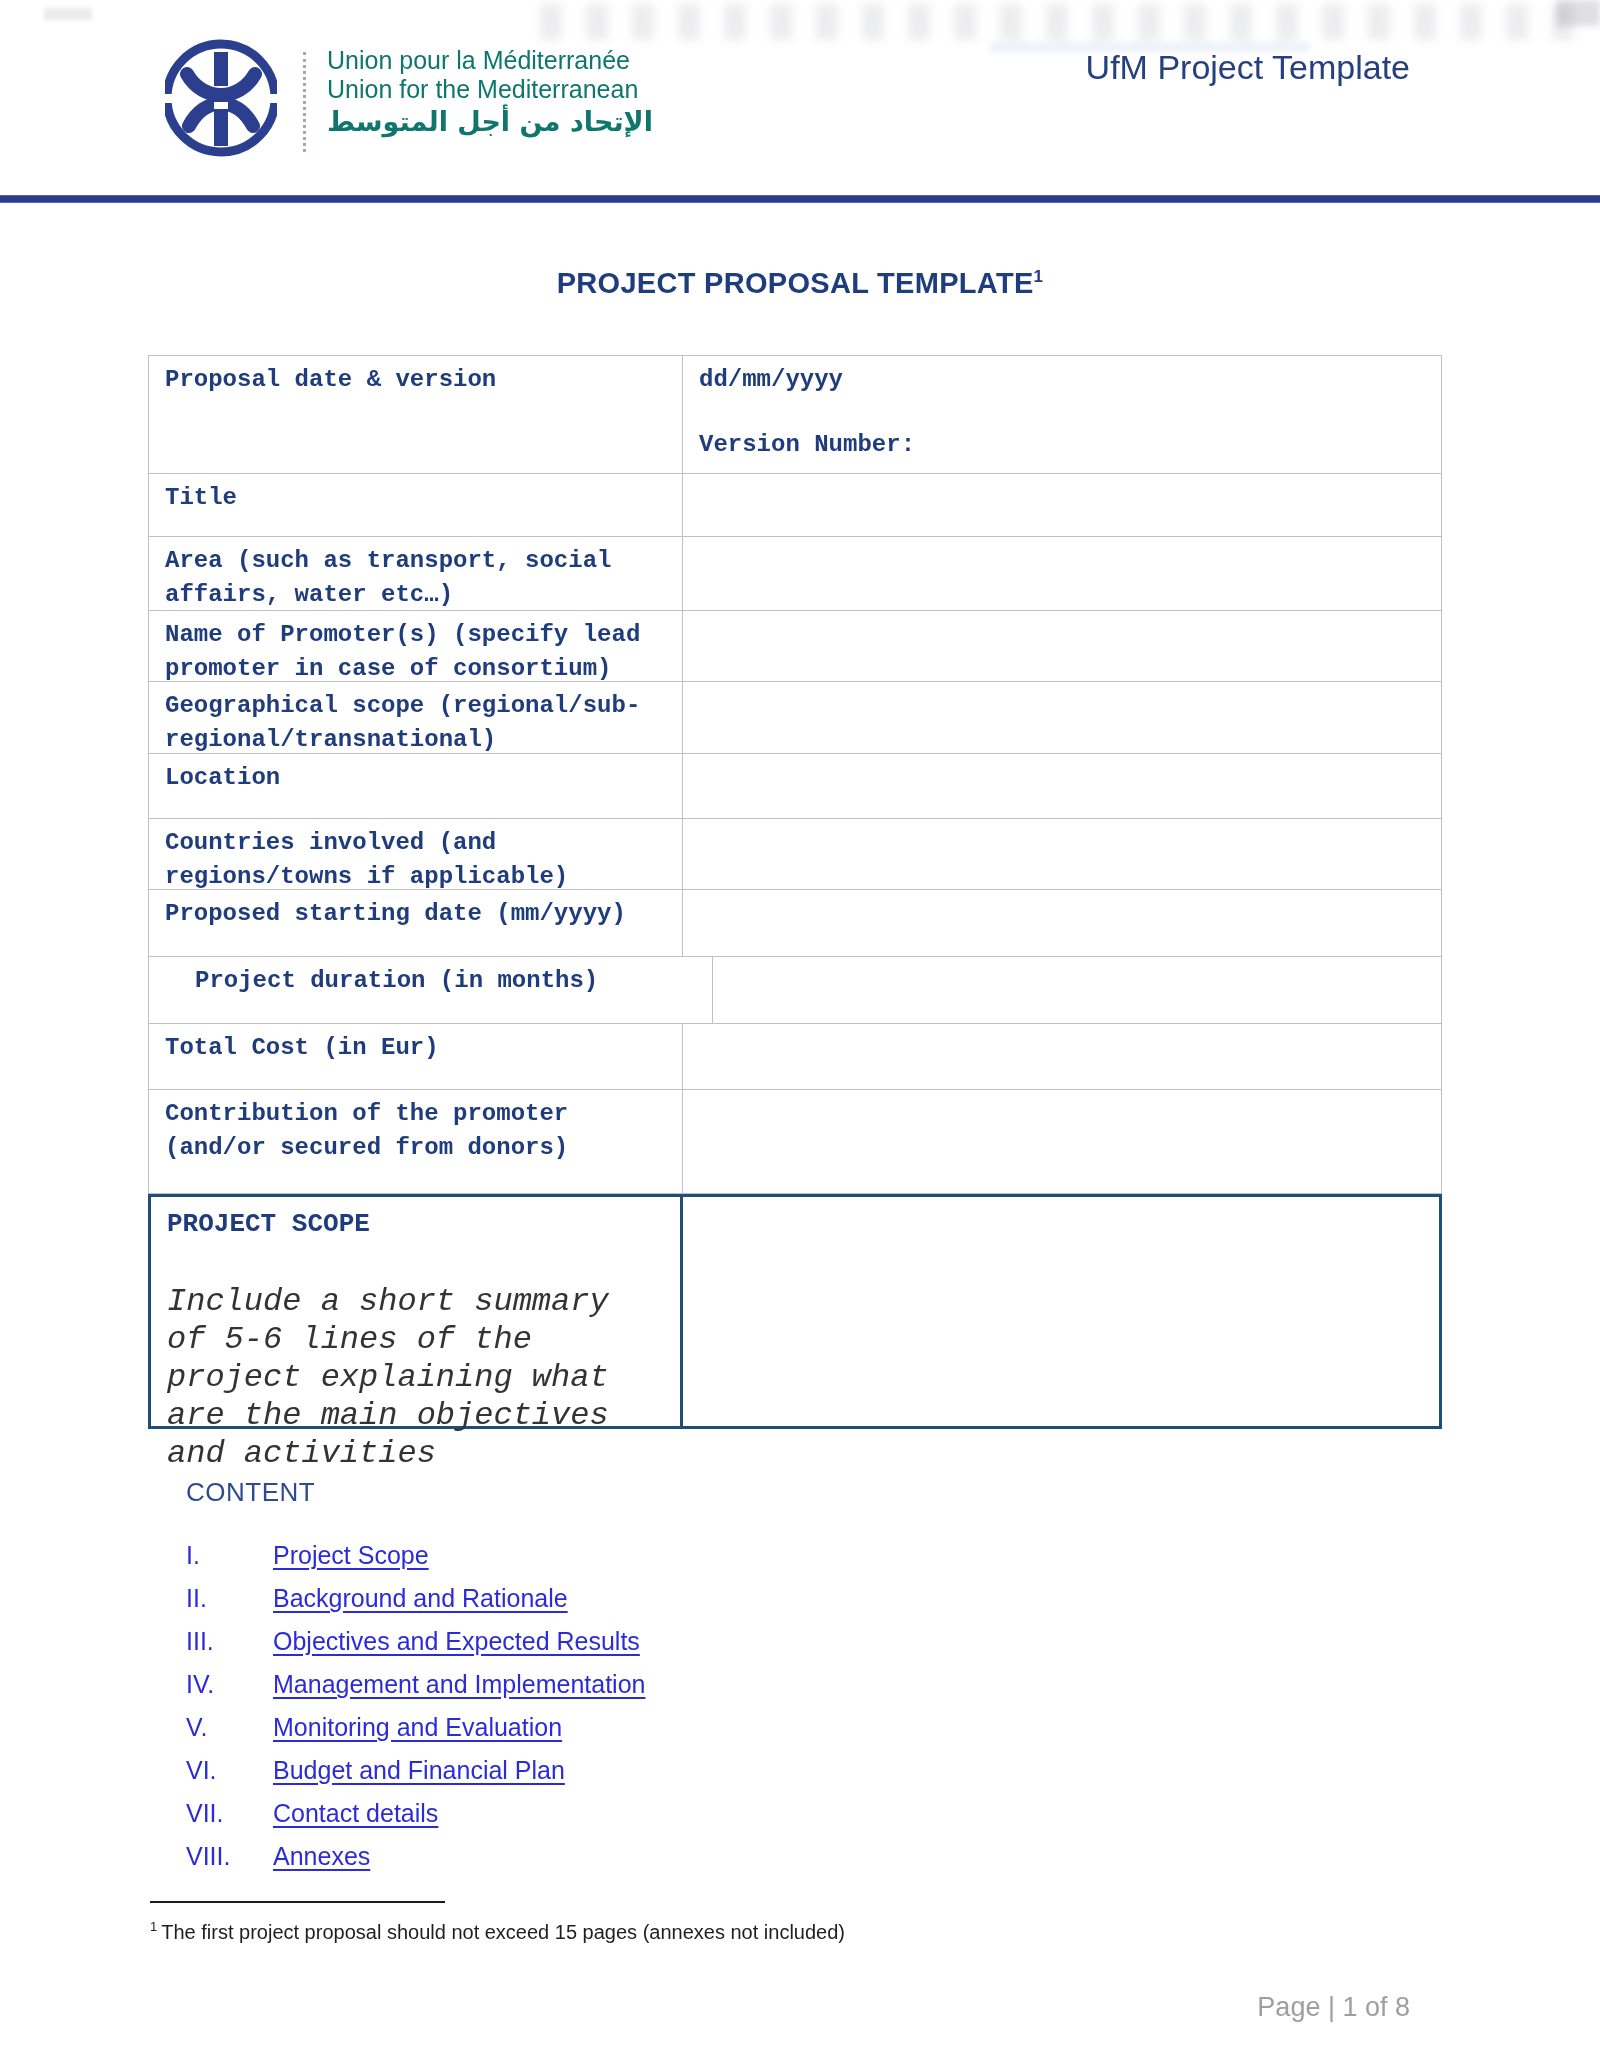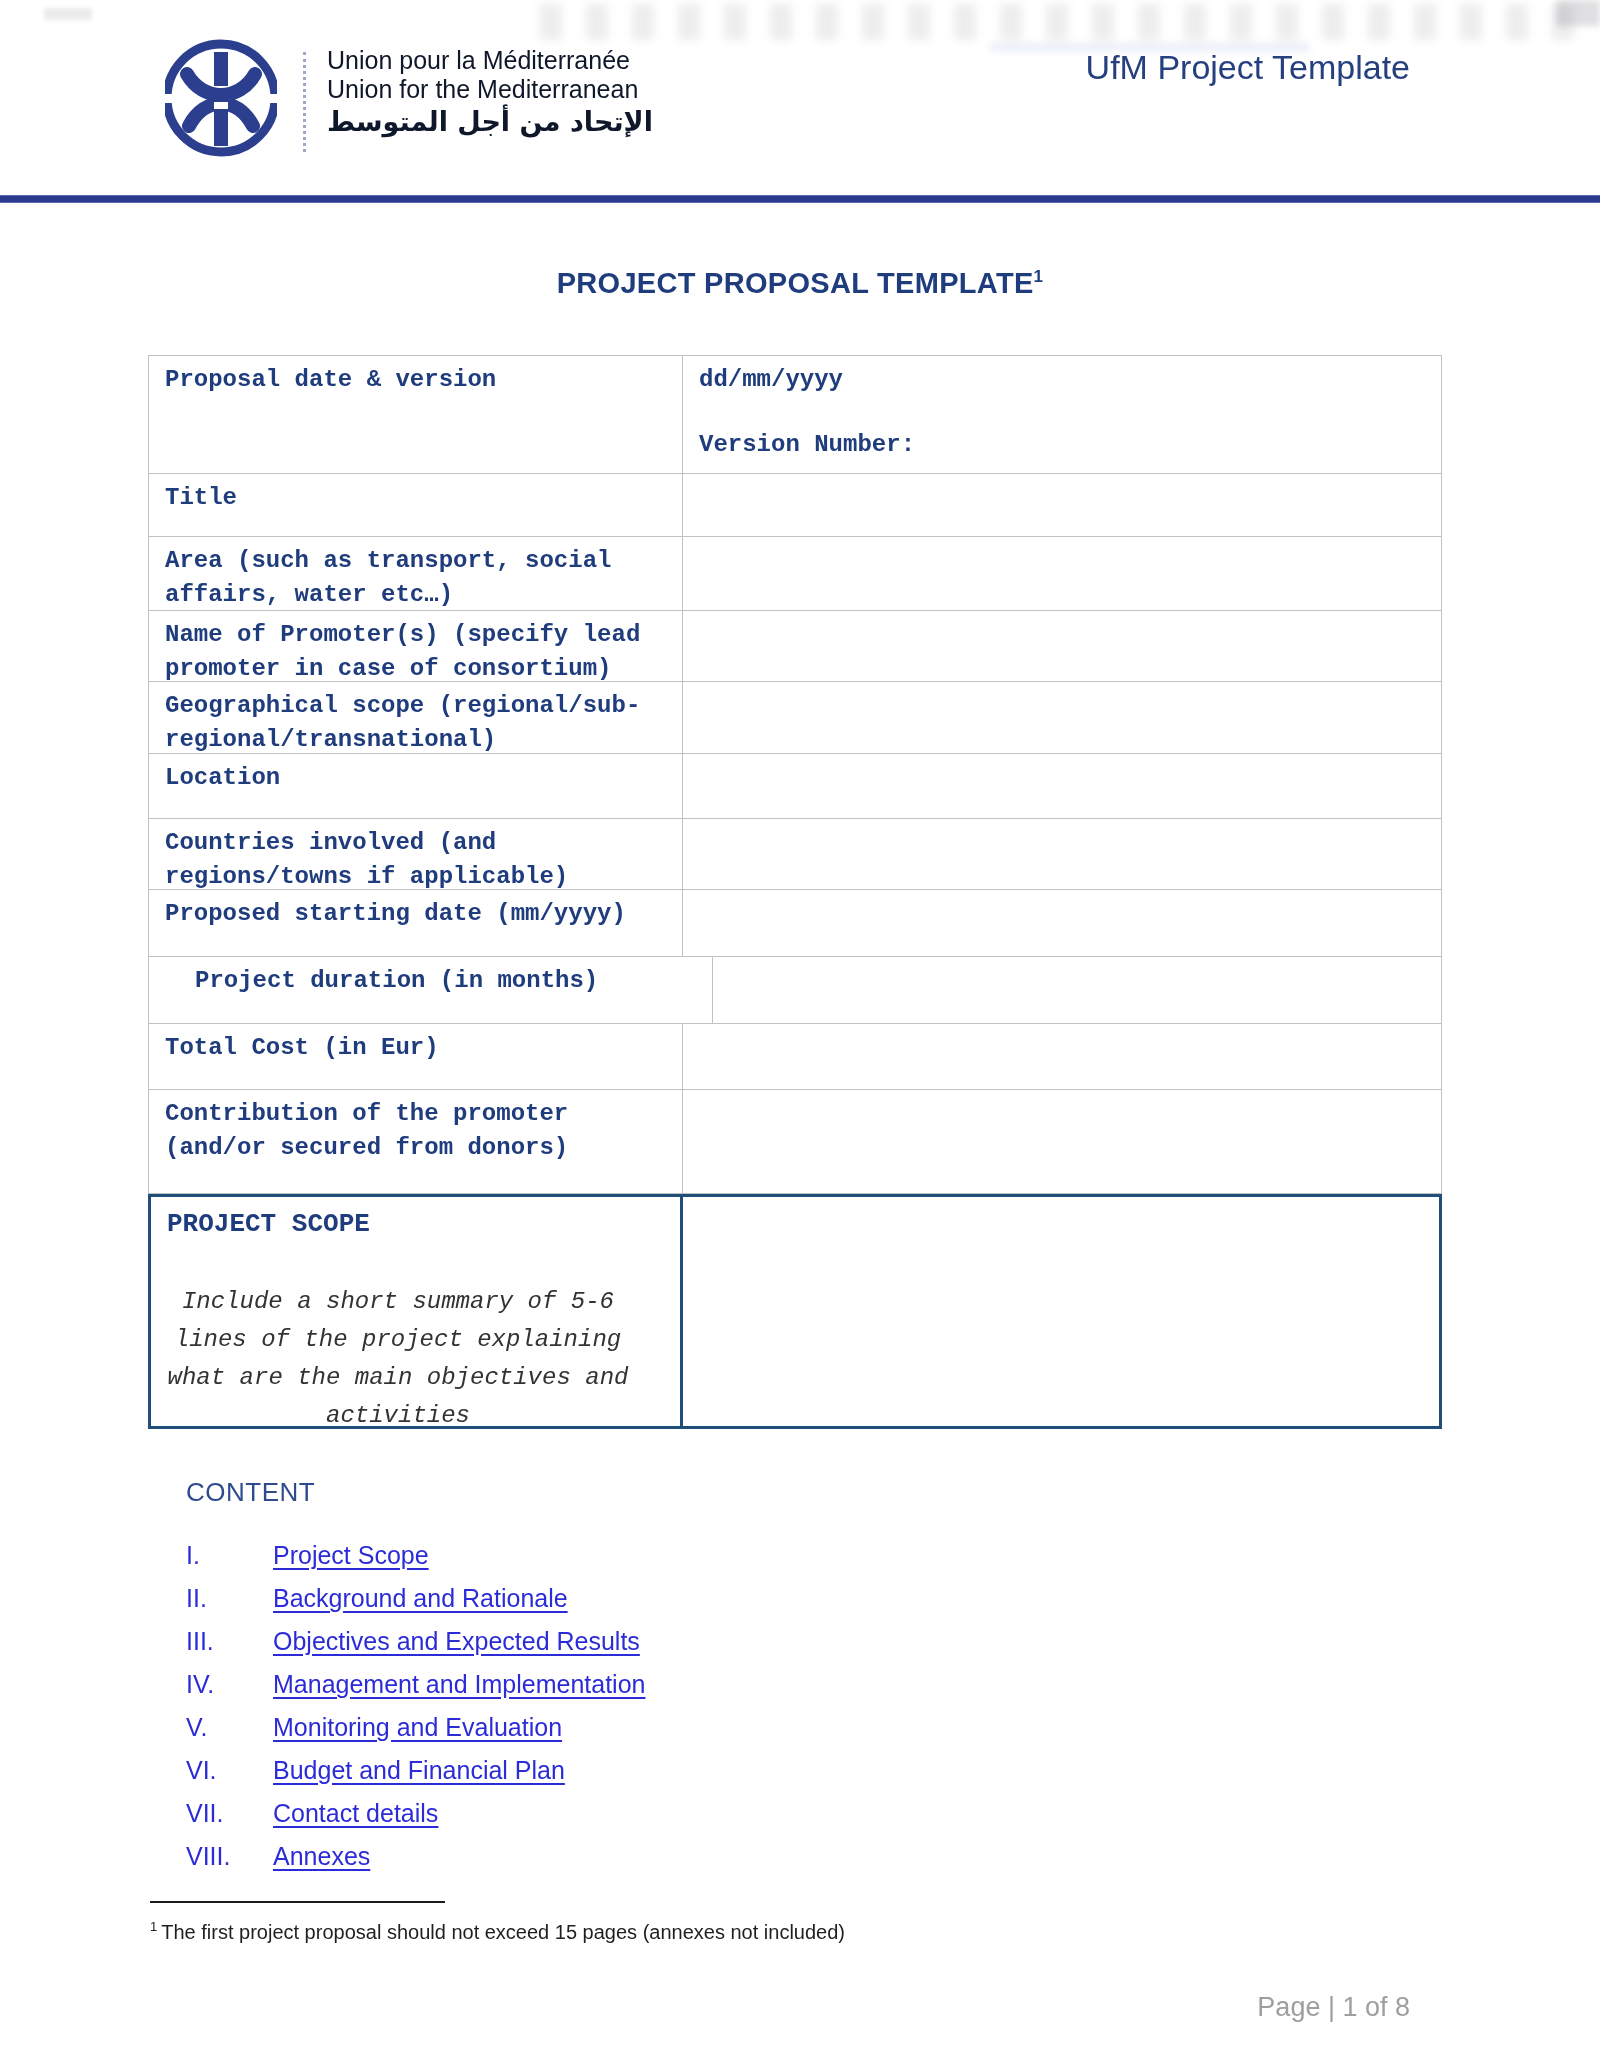--- a/index.html
+++ b/index.html
@@ -19,21 +19,21 @@
     background: rgba(115,115,122,0.14); filter: blur(2px); }
   .art4 { position:absolute; left:990px; top:42px; width:320px; height:10px;
     background: rgba(110,145,215,0.12); filter: blur(3px); }
 
   
   .header { position: relative; height: 195px; }
   .logo { position: absolute; left: 165px; top: 36px; }
   .logo-sep { position: absolute; left: 303px; top: 52px; height: 100px;
     border-left: 3px dotted #9daac7; }
   .logo-text { position: absolute; left: 327px; top: 46px;
-    color: #0f172a; font-size: 25px; line-height: 29px; }
+    color: #0f766e; font-size: 25px; line-height: 29px; }
   .logo-text .ar { font-family: "DejaVu Sans", sans-serif; font-size: 27px;
     font-weight: bold; line-height: 36px; direction: rtl; }
   .doc-label { position: absolute; right: 190px; top: 48px;
     color: #26407f; font-size: 34px; }
 
   .rule { height: 8px; background: #2b3a8c; border-top: 1px solid #5866b0; border-bottom: 1px solid #5866b0; }
 
   
   .main-title { margin-top: 64px; text-align: center;
     color: #1f3c7d; font-size: 29px; font-weight: bold; letter-spacing: 0.3px; }
@@ -50,22 +50,22 @@
     color: #1f3c7d; font-size: 24px; font-weight: bold; line-height: 34px; }
   .r0  { height: 119px; } .r1  { height: 63px; } .r2  { height: 74px; }
   .r3  { height: 71px; }  .r4  { height: 72px; } .r5  { height: 65px; }
   .r6  { height: 71px; flex-direction: column; }  .r7  { height: 67px; } .r8  { height: 67px; padding-left: 30px; }
   .r9  { height: 66px; }  .r10 { height: 104px; } .r11 { height: 235px; }
   .vline2 { margin-top: 31px; }
   .trow.scope { border: 3px solid #1f4e79; }
   .trow.scope .lcell { width: 532px; border-right: 3px solid #1f4e79; padding-top: 10px; }
   .scope-heading { font-size: 26px; font-weight: bold; color: #1f3c7d; }
   .scope-note { margin-top: 42px; max-width: 462px;
-    color: #333333; font-size: 24px; font-weight: normal;
-    font-style: italic; line-height: 38px; text-align: center; }
+    color: #333333; font-size: 32px; font-weight: normal;
+    font-style: italic; line-height: 38px; }
 
   
   .content { margin: 48px 0 0 186px; }
   .content-heading { color: #2e4b8f; font-size: 26px; letter-spacing: 0.5px;
     margin-bottom: 32px; }
   .toc-item { display: flex; align-items: baseline; margin-bottom: 13px;
     font-size: 25px; line-height: 30px; }
   .toc-num { width: 87px; color: #2b2bd8; }
   .toc-link { color: #2b2bd8; text-decoration: underline; text-underline-offset: 4px; cursor: pointer; }
 

